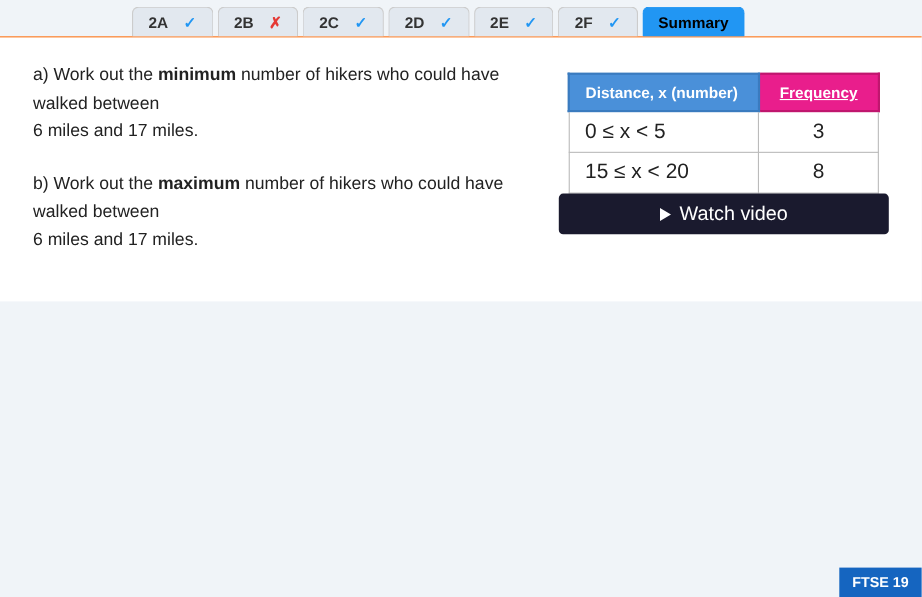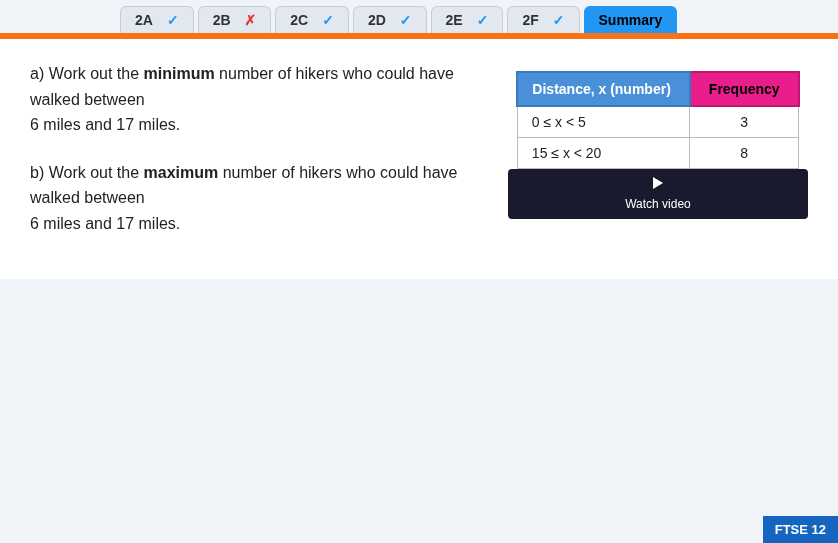--- a/index.html
+++ b/index.html
@@ -89,27 +89,28 @@
     .data-table th.dist-header {
       background: #4a90d9;
       color: white;
       border: 2px solid #3a7bbf;
       text-align: left;
       padding-left: 14px;
     }
 
     .data-table th.freq-header {
       background: #e91e8c;
-      color: #000000;
+      color: #ffffff;
       border: 2px solid #c0166e;
+      text-decoration: underline;
     }
 
     .data-table td {
       padding: 7px 16px;
-      font-size: 14px;
+      font-size: 19px;
       color: #222;
       border: 1px solid #bbb;
       text-align: center;
     }
 
     .data-table td.dist-cell {
       text-align: left;
       padding-left: 14px;
       background: white;
     }
@@ -123,25 +124,24 @@
     .watch-video-btn {
       display: flex;
       align-items: center;
       gap: 8px;
       margin-top: 0;
       padding: 8px 20px;
       background: #1a1a2e;
       color: white;
       border: none;
       border-radius: 4px;
-      font-size: 12px;
+      font-size: 18px;
       cursor: pointer;
       width: 100%;
       justify-content: center;
-      flex-direction: column;
     }
 
     .watch-video-btn .play-icon {
       display: inline-block;
       width: 0;
       height: 0;
       border-style: solid;
       border-width: 6px 0 6px 10px;
       border-color: transparent transparent transparent white;
     }
@@ -156,21 +156,21 @@
       padding: 6px 12px;
       font-size: 13px;
       font-weight: bold;
     }
 
     .content-wrapper {
       display: flex;
       gap: 22px;
       padding: 22px 30px 20px 30px;
       background: white;
-      border-top: 6px solid #f97316;
+      border-top: 1px solid #f97316;
     }
 
     .questions-side {
       flex: 1;
     }
 
     .table-side {
       flex: 0 0 300px;
     }
   </style>
@@ -244,14 +244,14 @@
       </table>
       <button class="watch-video-btn">
         <span class="play-icon"></span>
         <span>Watch video</span>
       </button>
     </div>
   </div>
 </div>
 
 <div class="bottom-bar">
-  <span>FTSE 12</span>
+  <span>FTSE 19</span>
 </div>
 
 </body></html>

